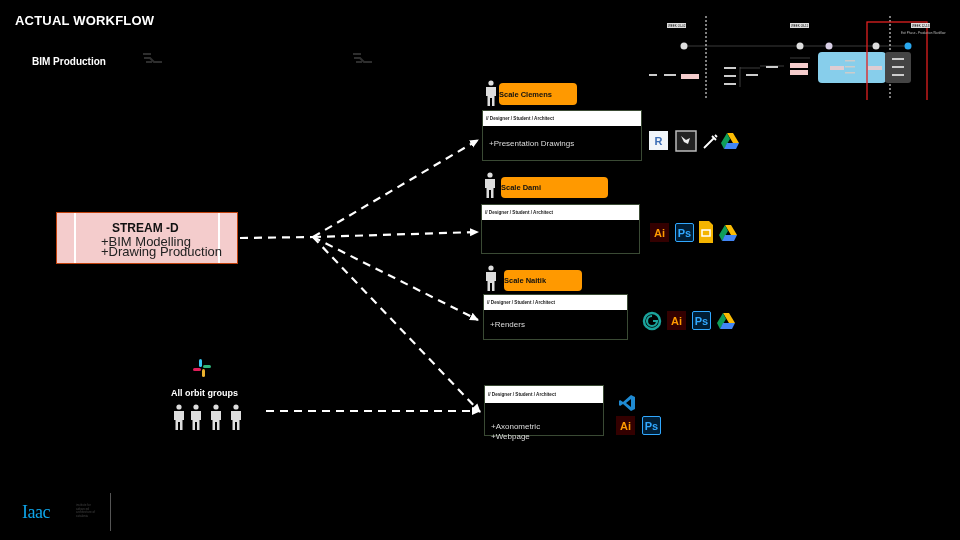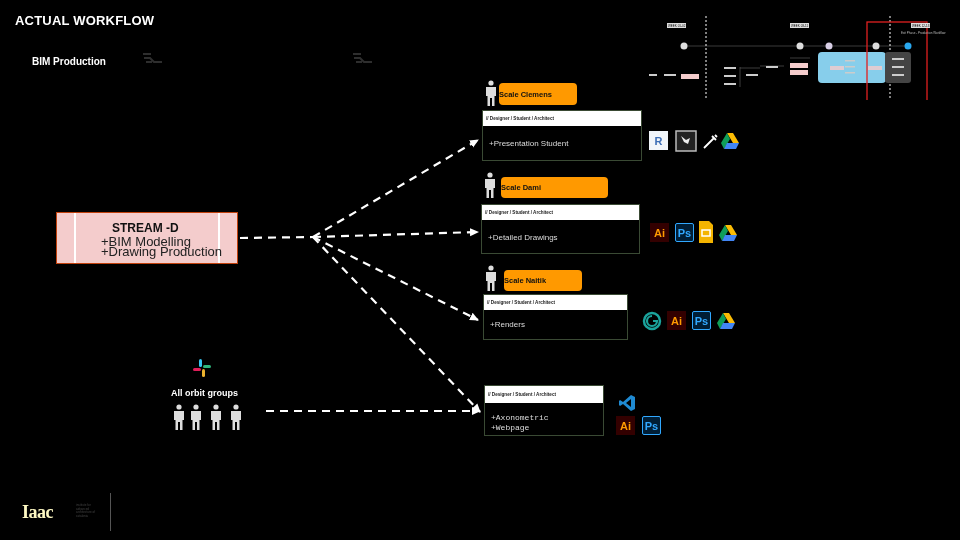--- a/index.html
+++ b/index.html
@@ -26,21 +26,21 @@
   .card .body { color:#ddd; font-size:8px; padding:13px 6px 0 6px; line-height:10px; }
 
   
   .app { width:19px; height:19px; display:flex; align-items:center; justify-content:center; font-weight:bold; font-size:11px; box-sizing:border-box; }
   .ai { background:#330000; color:#ff9a00; border-radius:0; }
   .ps { background:#001e36; color:#31a8ff; border:1px solid #31a8ff; border-radius:2px; }
   .revit { background:#f1f5fa; color:#3e6fb6; }
 
   .orbit-label { left:171px; top:388px; font-size:9px; font-weight:bold; }
 
-  .logo { left:22px; top:502px; font-family:"Liberation Serif", serif; font-size:18px; color:#fef9c3; font-weight:bold; letter-spacing:-0.5px; }
+  .logo { left:22px; top:502px; font-family:"Liberation Serif", serif; font-size:18px; color:#0ea5e9; font-weight:normal; letter-spacing:-0.5px; }
   .logo-small { left:76px; top:504px; font-size:3px; color:#444; line-height:3.5px; width:26px; }
   .logo-line { left:110px; top:493px; width:1px; height:38px; background:#555; }
 
   
   .mini-label { background:#ddd; color:#000; font-size:3px; height:5px; padding:0 1px; display:flex; align-items:center; }
   .mini-sub { font-size:3px; color:#bbb; }
 </style>
 </head>
 <body>
 
@@ -81,21 +81,21 @@
 </div>
 
 <svg class="abs person" style="left:484px;top:80px;" viewBox="0 0 14 26">
     <circle cx="7" cy="3" r="2.6" fill="#ddd"></circle>
     <path d="M2 7h10v9h-1.5v10h-2.5v-8h-2v8h-2.5v-10h-1.5z" fill="#ddd"></path>
   </svg>
 <div class="abs tag" style="left:499px;top:83px;width:78px;height:22px;">Scale Clemens</div>
 <div class="abs card" style="left:482px;top:110px;width:160px;height:51px;">
   <div class="head">// Designer / Student / Architect</div>
   <div class="body">
-      <div>+Presentation Student</div>
+      <div>+Presentation Drawings</div>
     </div>
 </div>
 <div class="abs app revit" style="left:649px;top:131px;">R</div>
 <svg class="abs" style="left:675px;top:130px;" width="22" height="22">
     <rect x="1" y="1" width="20" height="20" fill="#222" stroke="#bbb" stroke-width="1.5"></rect>
     <path d="M6 6l5 4 4-2-2 6-4-2z" fill="#eee"></path>
   </svg>
 <svg class="abs" style="left:702px;top:132px;" width="18" height="18">
     <path d="M2 16L12 6M10 4l4 4M13 3l2 2" stroke="#fff" stroke-width="1.8" fill="none"></path>
   </svg>
@@ -105,23 +105,20 @@
     <path d="M4 17h12l3-6H7z" fill="#4285f4"></path>
   </svg>
 
 <svg class="abs person" style="left:483px;top:172px;" viewBox="0 0 14 26">
     <circle cx="7" cy="3" r="2.6" fill="#ddd"></circle>
     <path d="M2 7h10v9h-1.5v10h-2.5v-8h-2v8h-2.5v-10h-1.5z" fill="#ddd"></path>
   </svg>
 <div class="abs tag" style="left:501px;top:177px;width:107px;height:21px;">Scale Dami</div>
 <div class="abs card" style="left:481px;top:204px;width:159px;height:50px;">
   <div class="head">// Designer / Student / Architect</div>
-  <div class="body">
-      <div>+Detailed Drawings</div>
-    </div>
 </div>
 <div class="abs app ai" style="left:650px;top:223px;">Ai</div>
 <div class="abs app ps" style="left:675px;top:223px;">Ps</div>
 <svg class="abs" style="left:698px;top:220px;" width="16" height="24">
     <path d="M1 1h10l4 4v18H1z" fill="#f4b400"></path>
     <rect x="4" y="10" width="8" height="6" fill="none" stroke="#fff" stroke-width="1.5"></rect>
   </svg>
 <svg class="abs" style="left:718px;top:224px;" width="20" height="18" viewBox="0 0 20 18">
     <path d="M7 1h6l6 10h-6z" fill="#fbbc04"></path>
     <path d="M7 1l-6 10 3 6 6-10z" fill="#0f9d58"></path>
@@ -146,21 +143,21 @@
 <div class="abs app ai" style="left:667px;top:311px;">Ai</div>
 <div class="abs app ps" style="left:692px;top:311px;">Ps</div>
 <svg class="abs" style="left:716px;top:312px;" width="20" height="18" viewBox="0 0 20 18">
     <path d="M7 1h6l6 10h-6z" fill="#fbbc04"></path>
     <path d="M7 1l-6 10 3 6 6-10z" fill="#0f9d58"></path>
     <path d="M4 17h12l3-6H7z" fill="#4285f4"></path>
   </svg>
 
 <div class="abs card" style="left:484px;top:385px;width:120px;height:51px;">
   <div class="head" style="height:17px;">// Designer / Student / Architect</div>
-  <div class="body" style="padding-top:10px;font-family:Liberation Mono, monospace;">
+  <div class="body" style="padding-top:19px;">
     <div>+Axonometric</div>
     <div>+Webpage</div>
   </div>
 </div>
 <svg class="abs" style="left:618px;top:394px;" width="18" height="18" viewBox="0 0 18 18">
     <path d="M13 1l4 2v12l-4 2L5 10l-3 2-1-1V7l1-1 3 2zM13 5L8 9l5 4z" fill="#1f8ad2"></path>
   </svg>
 <div class="abs app ai" style="left:616px;top:416px;">Ai</div>
 <div class="abs app ps" style="left:642px;top:416px;">Ps</div>
 

